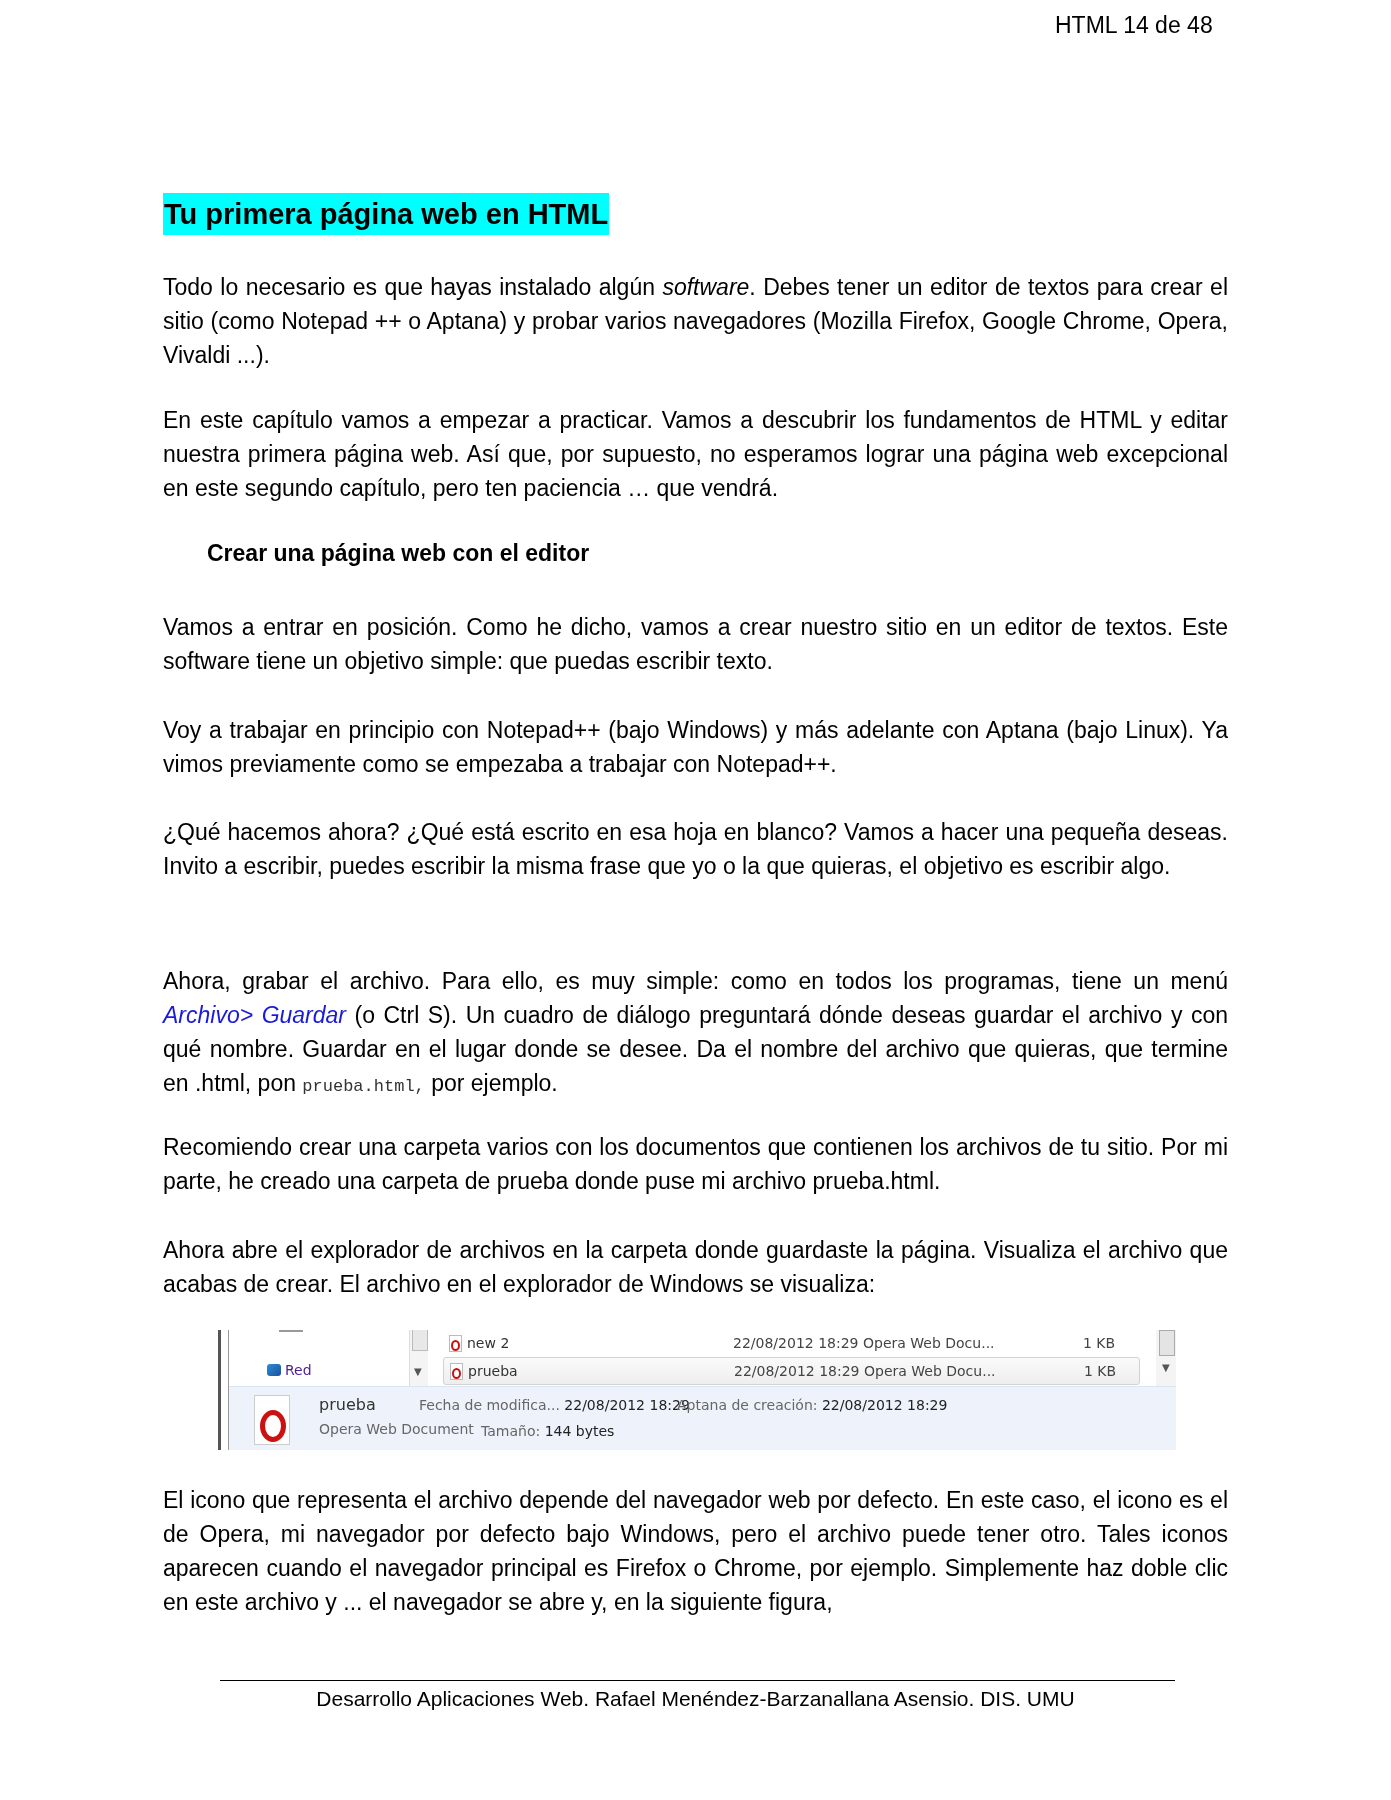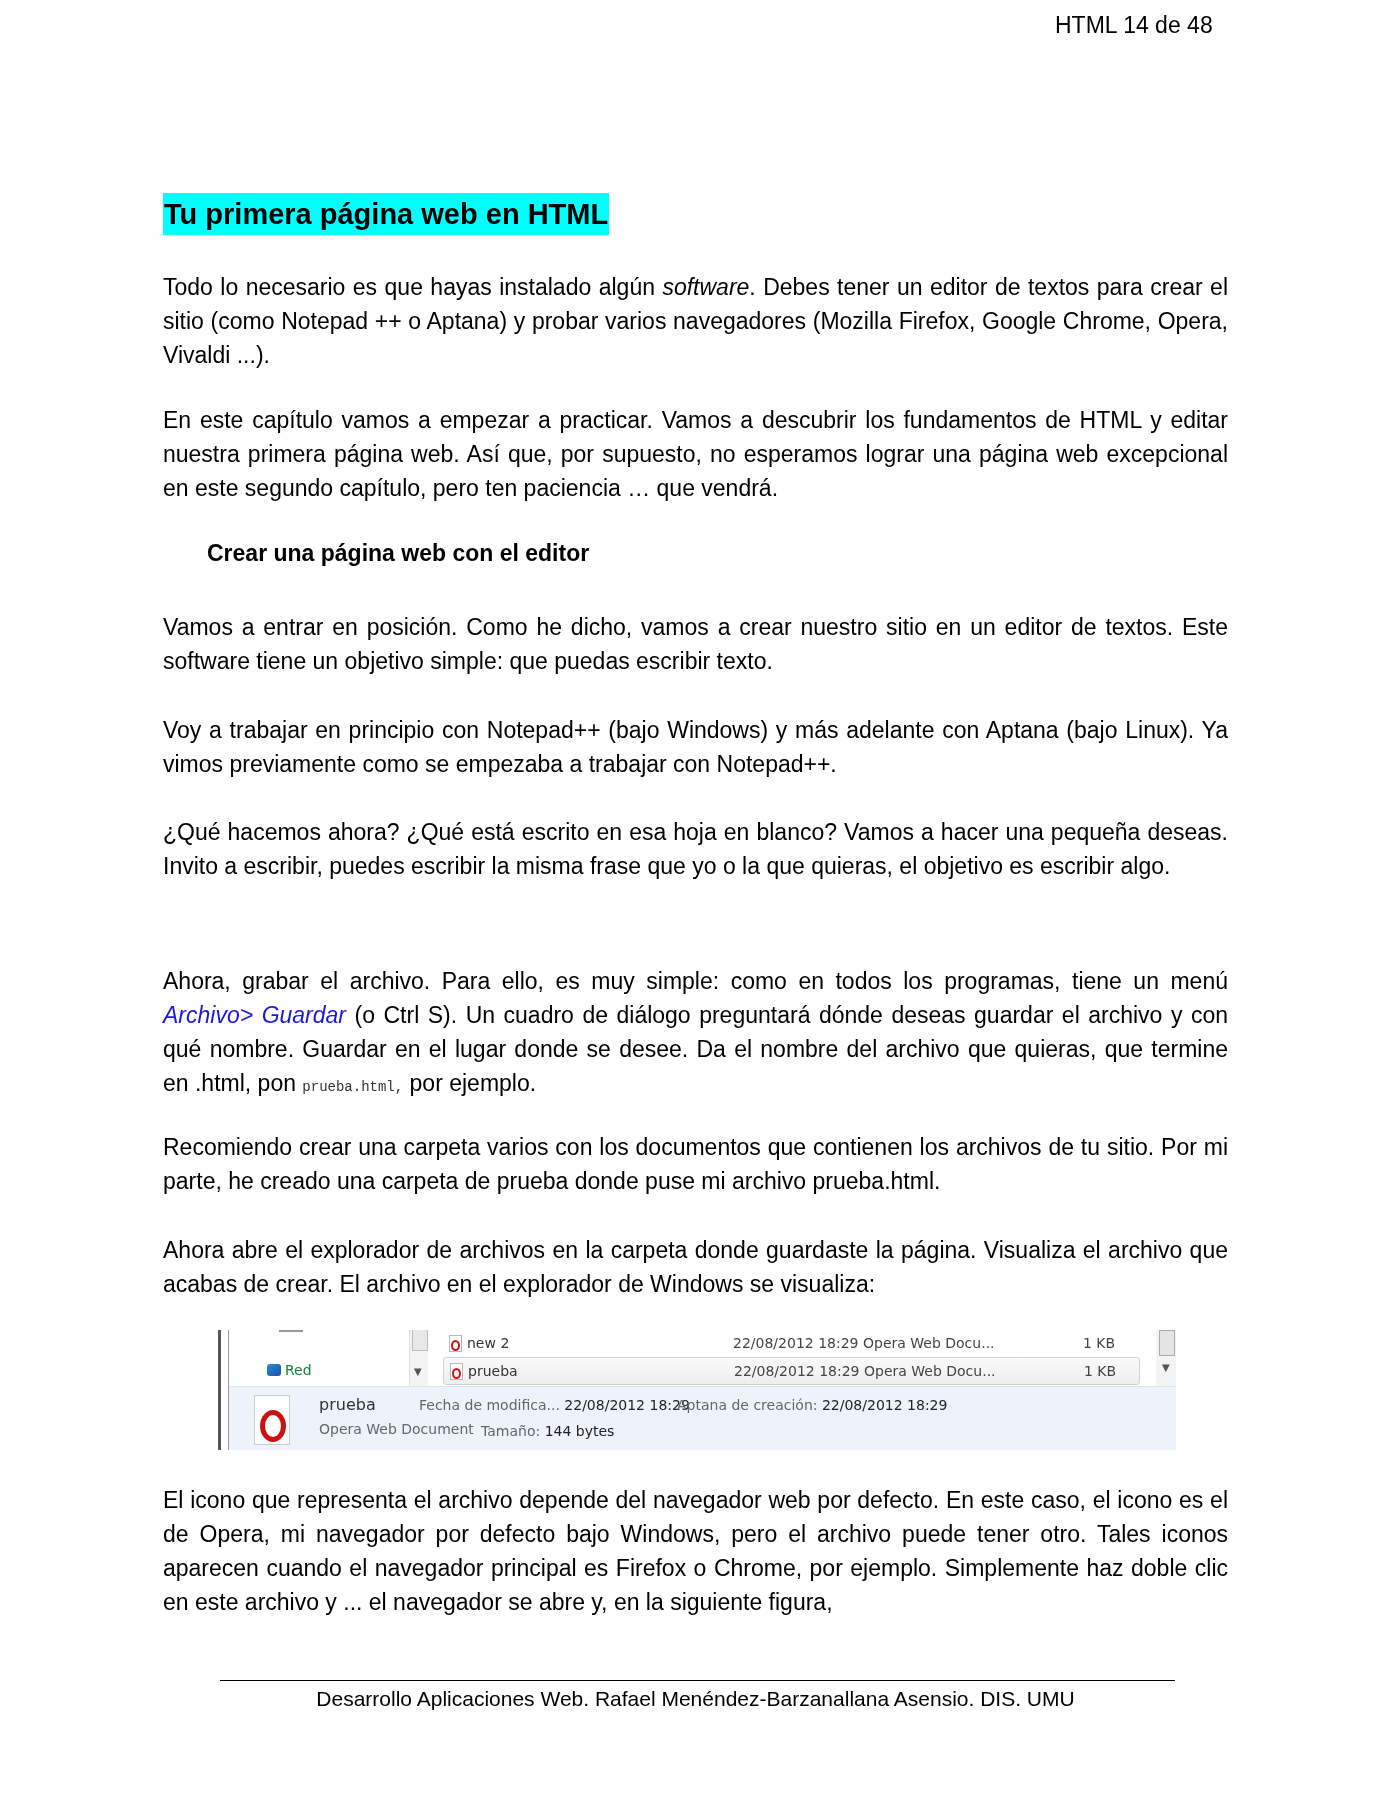--- a/index.html
+++ b/index.html
@@ -7,34 +7,34 @@
            font-family: "Liberation Sans", sans-serif; color: #000; }
     .page-header { position: absolute; top: 12px; left: 1055px; font-size: 23px; }
     .content { position: absolute; left: 163px; width: 1065px; top: 0; }
     .title { position: absolute; top: 193px; left: 0; font-size: 29px; font-weight: bold;
              background: #00ffff; padding: 0 1px; line-height: 42px; }
     .para { position: absolute; left: 0; width: 1065px; font-size: 23px; line-height: 34px;
             text-align: justify; margin: 0; }
     .para.last-left { text-align: justify; text-align-last: left; }
     .subhead { position: absolute; left: 0; font-size: 23px; font-weight: bold; line-height: 34px; margin-left: 44px; }
     .link { color: #1a1adb; font-style: italic; }
-    .mono { font-family: "Liberation Mono", monospace; font-size: 14px; color: #333; }
+    .mono { font-family: "Liberation Mono", monospace; font-size: 17px; color: #333; }
     .ital { font-style: italic; }
 
     
     .explorer { position: absolute; left: 218px; top: 1330px; width: 958px; height: 120px;
                 background: #ffffff; font-family: "DejaVu Sans", sans-serif; color: #333;
                 overflow: hidden; }
     .exp-leftbar { position: absolute; left: 0; top: 0; width: 3px; height: 120px; background: #555; }
     .exp-leftbar2 { position: absolute; left: 10px; top: 0; width: 1px; height: 120px; background: #999; }
     .nav-pane { position: absolute; left: 11px; top: 0; width: 180px; height: 56px; background: #fff; }
     .nav-scroll { position: absolute; left: 180px; top: 0; width: 18px; height: 56px; background: #f4f4f4; border-left: 1px solid #ddd; }
     .nav-scroll .thumb { position: absolute; left: 2px; top: 0; width: 14px; height: 20px; background: #e8e8e8; border: 1px solid #bbb; border-top: none; }
     .nav-scroll .arrow { position: absolute; left: 4px; top: 36px; font-size: 10px; color: #555; }
-    .nav-red { position: absolute; left: 38px; top: 32px; font-size: 14px; color: #15803d; }
+    .nav-red { position: absolute; left: 38px; top: 32px; font-size: 14px; color: #4c1d95; }
     .nav-red .globe { display: inline-block; width: 14px; height: 12px; background: linear-gradient(135deg, #2a8ed6, #1c4f9e); border-radius: 3px; margin-right: 4px; vertical-align: -1px; }
     .nav-dash { position: absolute; left: 50px; top: 0; width: 24px; height: 2px; background: #999; }
     .file-list { position: absolute; left: 225px; top: 0; width: 700px; height: 56px; }
     .file-row { position: absolute; left: 0; width: 695px; height: 26px; font-size: 14px; line-height: 26px; color: #333; }
     .file-row.sel { top: 27px; background: linear-gradient(#fafafa, #eeeeee); border: 1px solid #d2d2d2; border-radius: 3px; }
     .file-row.r1 { top: 0; }
     .file-row .ico { position: absolute; left: 6px; top: 5px; width: 11px; height: 15px; background: #fff; border: 1px solid #bbb; }
     .file-row .ico::after { content: ""; position: absolute; left: 1px; top: 4px; width: 5px; height: 7px; border: 2px solid #cc1111; border-radius: 50%; }
     .file-row .name { position: absolute; left: 24px; }
     .file-row .date { position: absolute; left: 290px; color: #444; }

